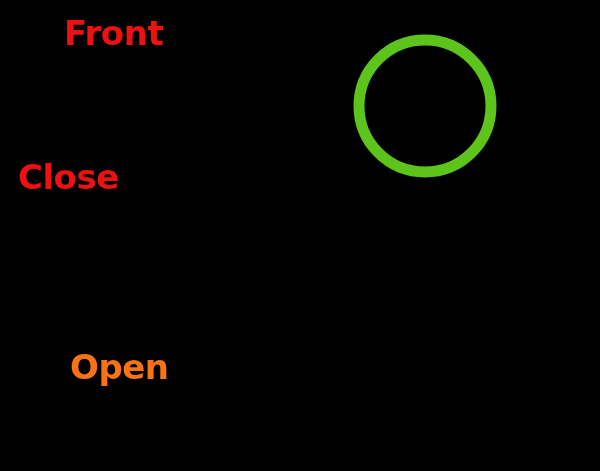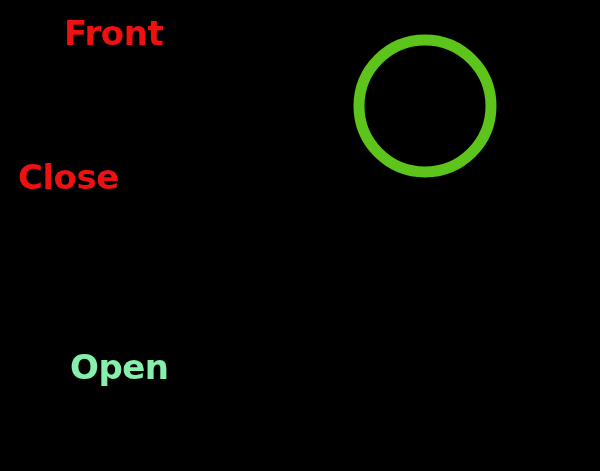--- a/index.html
+++ b/index.html
@@ -53,15 +53,15 @@
 
   <svg id="circle-layer" viewBox="0 0 600 471">
     <circle class="ring-stroke" id="highlight-circle" cx="425" cy="106" r="66" stroke="#5CC41A" stroke-width="11" fill="none"></circle>
   </svg>
 
   <div class="annot-label" id="label-front" style="left: 64px; top: 16px; color: rgb(238, 17, 17);">Front</div>
 
 
   <div class="annot-label" id="label-close" style="left: 18px; top: 140px; color: rgb(238, 17, 17);">Close</div>
 
-  <div class="annot-label" id="label-open" style="left: 70px; top: 350px; color: #86efac; text-align: right;">Open</div>
+  <div class="annot-label" id="label-open" style="left: 70px; top: 350px; color: #f97316; text-align: right;">Open</div>
 
 </div>
 
 </body></html>

